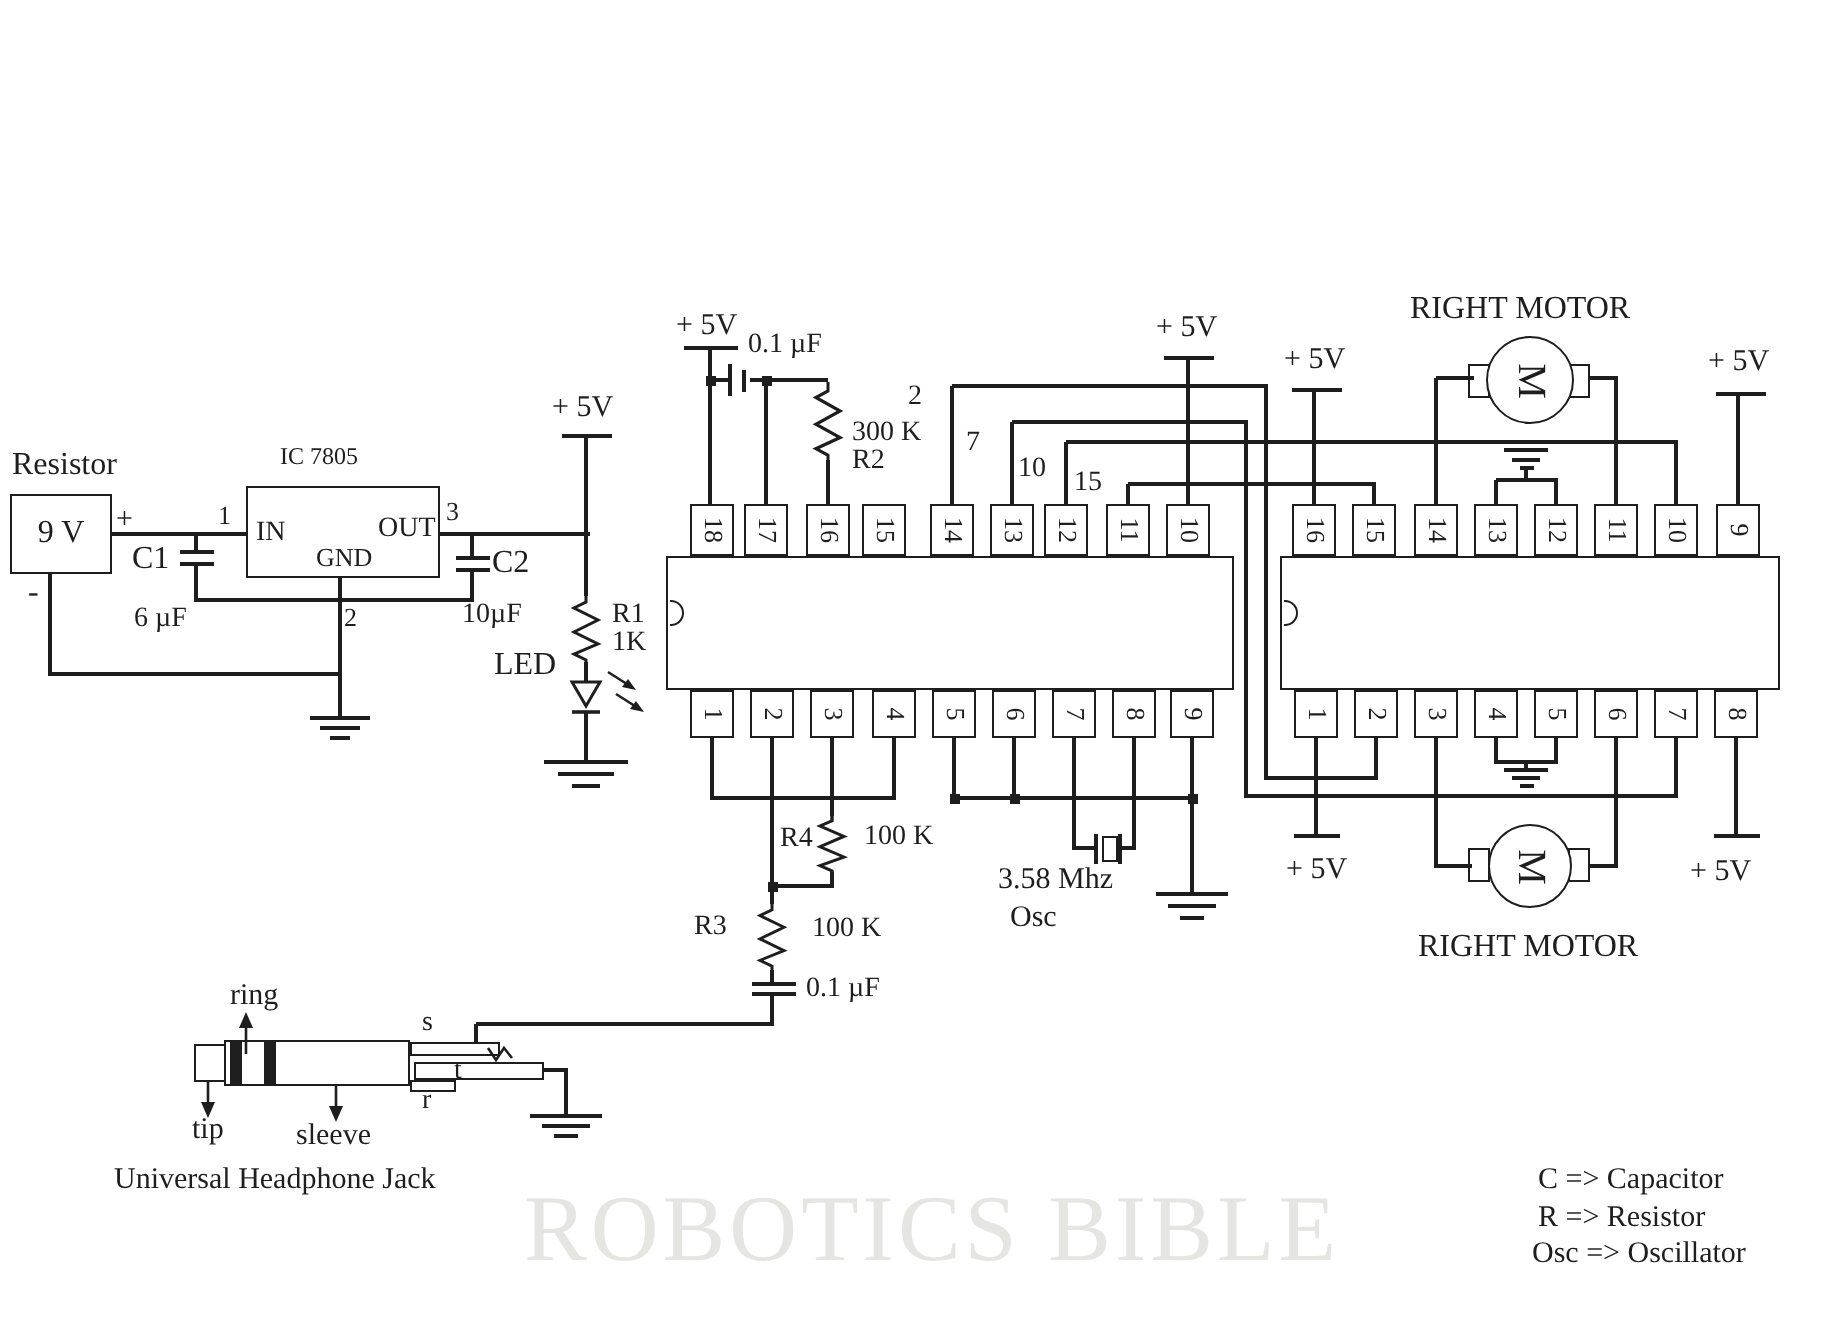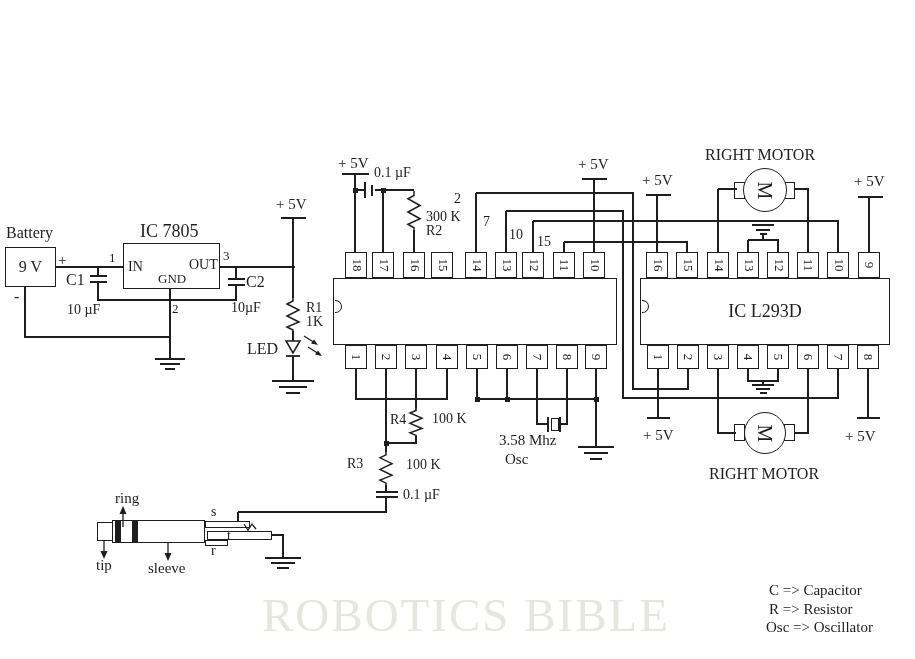--- a/index.html
+++ b/index.html
@@ -1,20 +1,20 @@
 <!DOCTYPE html>
 <html style="--line: #1e1e1e;"><head>
 <meta charset="utf-8">
 <style>
   :root{ --line:#1e1e1e; }
   html,body{margin:0;padding:0;background:#fff;}
   #stage{position:relative;width:915px;height:659px;background:#ffffff;overflow:hidden;
          font-family:"Liberation Serif","DejaVu Serif",serif;color:var(--line);}
   .lbl{position:absolute;white-space:nowrap;font-size:15px;line-height:1.1;z-index:3;}
-  .f13{font-size:13px}.f14{font-size:14px}.f16{font-size:16px}.f17{font-size:18px}.f18{font-size:18px}
+  .f13{font-size:13px}.f14{font-size:14px}.f16{font-size:16px}.f17{font-size:12px}.f18{font-size:18px}
   .wire{position:absolute;background:var(--line);z-index:2;}
   .dot{position:absolute;width:5px;height:5px;background:var(--line);z-index:3;}
   .box{position:absolute;border:1.6px solid var(--line);background:#fff;z-index:2;box-sizing:border-box;}
   .pin{position:absolute;width:22px;border:1.6px solid var(--line);background:#fff;z-index:3;
        box-sizing:border-box;display:flex;align-items:center;justify-content:center;}
   .pin span{display:block;transform:rotate(90deg);font-size:13px;}
   .icname{position:absolute;z-index:3;display:flex;align-items:center;justify-content:center;}
   .gbar{position:absolute;background:var(--line);height:2px;z-index:3;}
   .band{position:absolute;background:var(--line);z-index:4;}
   .notch{position:absolute;width:7px;height:13px;border:1.6px solid var(--line);border-left:none;
@@ -29,45 +29,45 @@
          font-size:20.5px;line-height:28px;z-index:3;}
 </style>
 </head>
 <body>
 
 <div id="stage">
 
   <div id="watermark" style="color: rgb(229, 229, 226);">ROBOTICS BIBLE</div>
 
 
-  <div class="lbl f16" style="left:6px;top:224px">Battery</div>
+  <div class="lbl f16" style="left:6px;top:224px">Resistor</div>
   <div class="box" style="left:5px;top:247px;width:51px;height:40px;display:flex;align-items:center;justify-content:center">
     <span class="f16">9 V</span>
   </div>
   <div class="lbl" style="left:58px;top:252px">+</div>
   <div class="lbl f16" style="left:14px;top:288px">-</div>
 
   <div class="lbl f17" style="left:140px;top:222px">IC 7805</div>
   <div class="box" style="left:123px;top:243px;width:97px;height:46px"></div>
   <div class="lbl f14" style="left:128px;top:259px">IN</div>
   <div class="lbl f14" style="left:189px;top:257px">OUT</div>
   <div class="lbl f13" style="left:158px;top:272px">GND</div>
   <div class="lbl f13" style="left:109px;top:251px">1</div>
   <div class="lbl f13" style="left:223px;top:249px">3</div>
   <div class="lbl f13" style="left:172px;top:302px">2</div>
 
   <div class="lbl f16" style="left:66px;top:271px">C1</div>
-  <div class="lbl f14" style="left:67px;top:302px">10 µF</div>
+  <div class="lbl f14" style="left:67px;top:302px">6 µF</div>
   <div class="lbl f16" style="left:246px;top:273px">C2</div>
   <div class="lbl f14" style="left:231px;top:300px">10µF</div>
 
   <div class="lbl" style="left:276px;top:196px">+ 5V</div>
   <div class="lbl f14" style="left:306px;top:300px">R1</div>
   <div class="lbl f14" style="left:306px;top:314px">1K</div>
-  <div class="lbl f16" style="left:247px;top:340px">LED</div>
+  <div class="lbl f16" style="left:247px;top:324px">LED</div>
   <svg style="left:285px;top:297px" width="16" height="36" viewBox="0 0 16 36">
     <path d="M8 0 V4 L2 7 L14 13 L2 19 L14 25 L2 30 L8 33 V36" fill="none" stroke="#1e1e1e" stroke-width="1.5"></path>
   </svg>
   <svg style="left:283px;top:340px" width="20" height="18" viewBox="0 0 20 18">
     <polygon points="3,1 17,1 10,13" fill="#fff" stroke="#1e1e1e" stroke-width="1.5"></polygon>
     <line x1="3" y1="16" x2="17" y2="16" stroke="#1e1e1e" stroke-width="1.8"></line>
   </svg>
   <svg style="left:302px;top:333px" width="24" height="28" viewBox="0 0 24 28">
     <line x1="2" y1="3" x2="13" y2="10" stroke="#1e1e1e" stroke-width="1.3"></line>
       <polygon points="16,12 9,10.5 12,6.5" fill="#1e1e1e"></polygon>
@@ -103,21 +103,20 @@
     <path d="M8 0 V4 L2 7 L14 13 L2 19 L14 25 L2 30 L8 33 V36" fill="none" stroke="#1e1e1e" stroke-width="1.5"></path>
   </svg>
   <div class="lbl f14" style="left:403px;top:487px">0.1 µF</div>
 
   <div class="lbl" style="left:499px;top:432px">3.58 Mhz</div>
   <div class="lbl" style="left:505px;top:451px">Osc</div>
   <div class="box" style="left:551px;top:418px;width:8px;height:13px"></div>
 
   <div class="box" style="left:640px;top:278px;width:250px;height:67px"></div>
   <div class="notch" style="left:641.6px;top:300px"></div>
-  <div class="icname f18" style="left:640px;top:278px;width:250px;height:67px">IC L293D</div>
 
   <div class="lbl" style="left:642px;top:172px">+ 5V</div>
   <div class="lbl" style="left:854px;top:173px">+ 5V</div>
   <div class="lbl" style="left:643px;top:427px">+ 5V</div>
   <div class="lbl" style="left:845px;top:428px">+ 5V</div>
 
   <div class="lbl f16" style="left:705px;top:146px">RIGHT MOTOR</div>
   <div class="tab" style="left:734px;top:182px;width:11px;height:17px"></div>
   <div class="tab" style="left:784px;top:182px;width:11px;height:17px"></div>
   <div class="motor" style="left:743px;top:168px;width:44px;height:44px">
@@ -152,20 +151,21 @@
   <div class="lbl" style="left:96px;top:557px">tip</div>
   <svg style="left:99px;top:540px" width="10" height="19" viewBox="0 0 10 19">
     <line x1="5" y1="0" x2="5" y2="14" stroke="#1e1e1e" stroke-width="1.3"></line>
       <polygon points="5,19 1.5,11 8.5,11" fill="#1e1e1e"></polygon>
   </svg>
   <div class="lbl" style="left:148px;top:560px">sleeve</div>
   <svg style="left:163px;top:543px" width="10" height="18" viewBox="0 0 10 18">
     <line x1="5" y1="0" x2="5" y2="13" stroke="#1e1e1e" stroke-width="1.3"></line>
       <polygon points="5,18 1.5,10 8.5,10" fill="#1e1e1e"></polygon>
   </svg>
+  <div class="lbl" style="left:57px;top:582px">Universal Headphone Jack</div>
 
   <div class="lbl" style="left:769px;top:582px">C =&gt; Capacitor</div>
   <div class="lbl" style="left:769px;top:601px">R =&gt; Resistor</div>
   <div class="lbl" style="left:766px;top:619px">Osc =&gt; Oscillator</div>
 
 <div class="wire" style="left: 56px; top: 266.2px; width: 68px; height: 1.6px;"></div>
     <div class="wire" style="left: 220px; top: 266.2px; width: 75px; height: 1.6px;"></div>
     <div class="wire" style="left: 292.2px; top: 218px; width: 1.6px; height: 80px;"></div>
     <div class="wire" style="left: 292.2px; top: 331px; width: 1.6px; height: 11px;"></div>
     <div class="wire" style="left: 292.2px; top: 356px; width: 1.6px; height: 25px;"></div>

